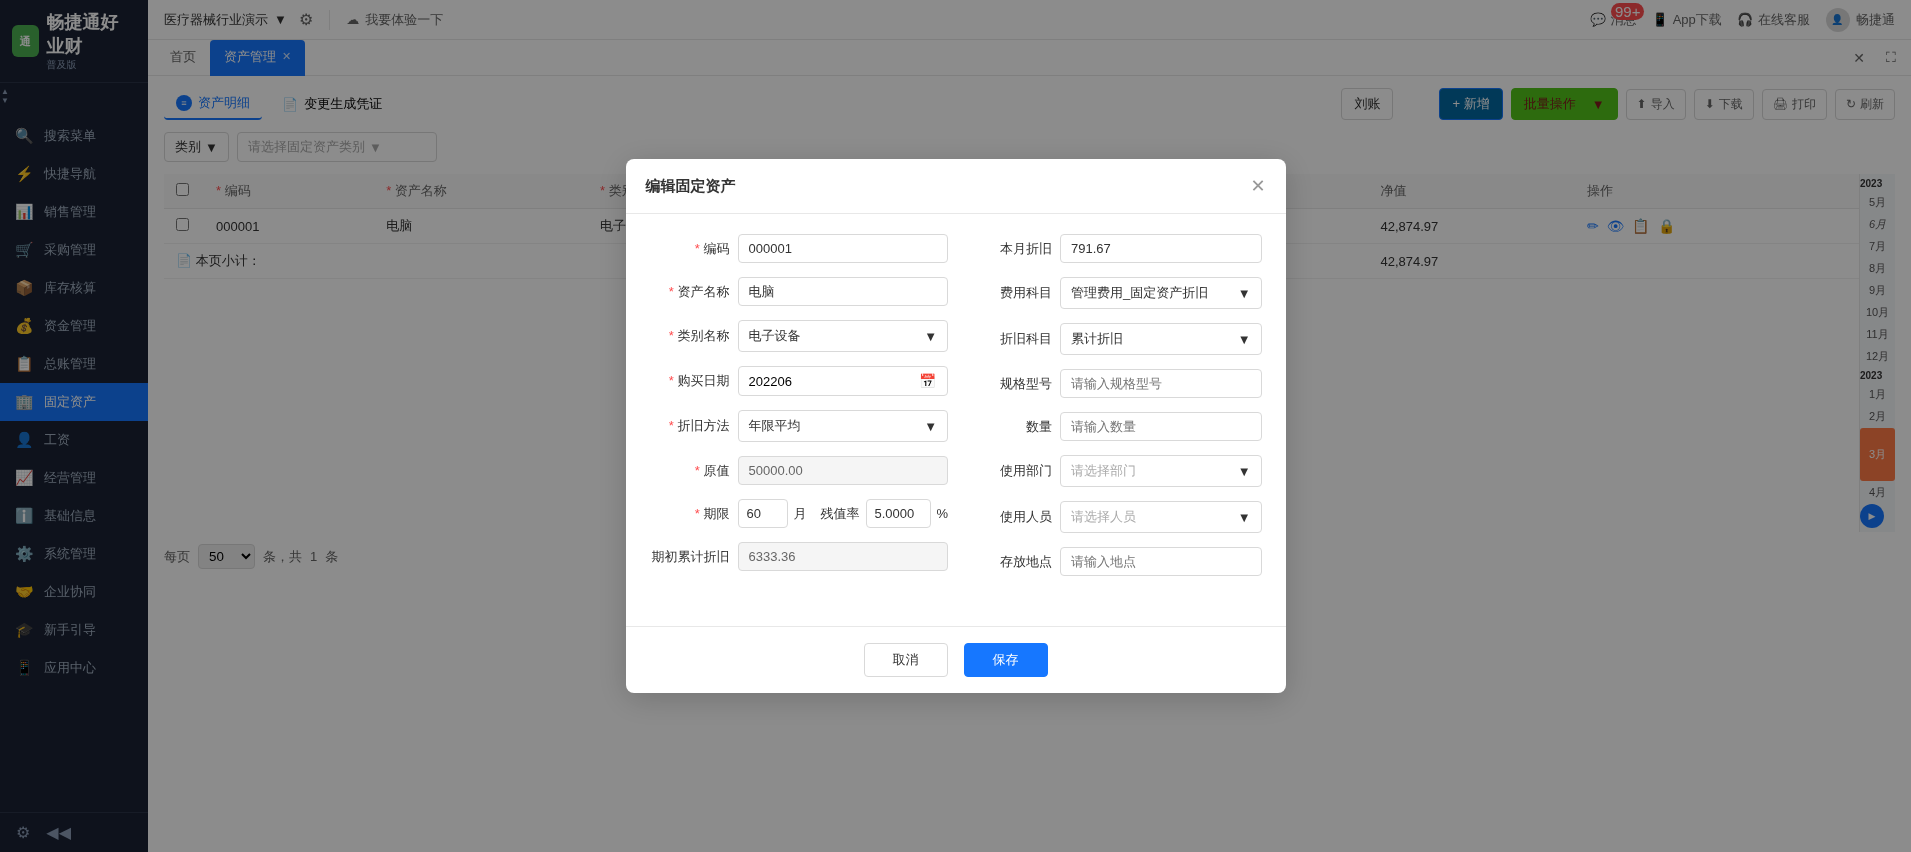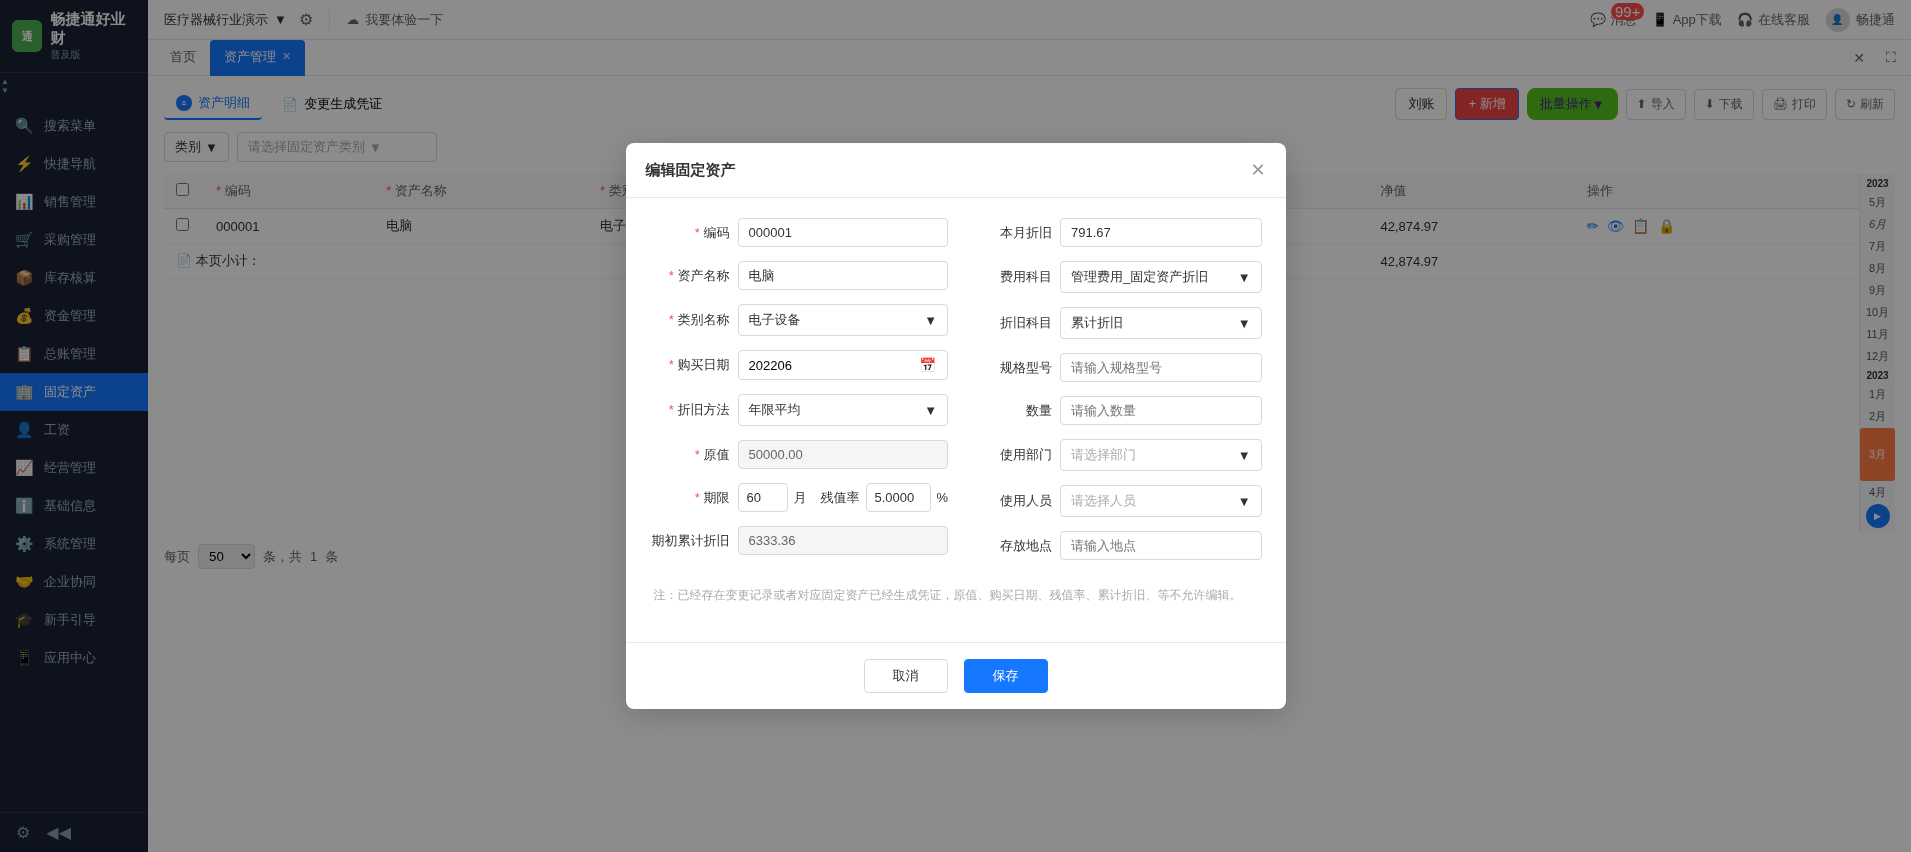--- a/index.html
+++ b/index.html
@@ -2,21 +2,21 @@
 <html><head>
   <meta charset="utf-8">
   <style>
     * { box-sizing: border-box; margin: 0; padding: 0; }
     body { font-family: 'Microsoft YaHei', Arial, sans-serif; font-size: 13px; background: #f0f2f5; display: flex; height: 852px; overflow: hidden; }
 
     
     .sidebar { width: 148px; background: #1a2233; height: 100%; display: flex; flex-direction: column; flex-shrink: 0; }
     .sidebar-header { background: #1a2233; padding: 10px 12px; display: flex; align-items: center; gap: 8px; border-bottom: 1px solid #2a3347; }
     .sidebar-logo { width: 32px; height: 32px; background: #4caf50; border-radius: 6px; display: flex; align-items: center; justify-content: center; color: white; font-size: 11px; font-weight: bold; }
-    .sidebar-title { color: white; font-size: 15px; font-weight: bold; }
+    .sidebar-title { color: white; font-size: 18px; font-weight: bold; }
     .sidebar-subtitle { color: #8a9bb5; font-size: 10px; }
     .sidebar-menu { flex: 1; overflow-y: auto; padding: 8px 0; }
     .sidebar-item { display: flex; align-items: center; gap: 10px; padding: 10px 16px; color: #a0aec0; cursor: pointer; font-size: 13px; }
     .sidebar-item.active { background: #1677ff; color: white; border-radius: 0; }
     .sidebar-item .icon { width: 18px; height: 18px; display: flex; align-items: center; justify-content: center; font-size: 15px; }
     .sidebar-footer { padding: 10px 16px; display: flex; gap: 16px; align-items: center; border-top: 1px solid #2a3347; }
     .sidebar-footer-icon { color: #8a9bb5; cursor: pointer; font-size: 16px; }
 
     
     .main { flex: 1; display: flex; flex-direction: column; background: #f0f2f5; }
@@ -43,21 +43,21 @@
 
     
     .content { flex: 1; background: white; padding: 12px 16px; position: relative; overflow: hidden; }
 
     
     .toolbar { display: flex; align-items: center; gap: 8px; margin-bottom: 12px; }
     .toolbar-tab { display: flex; align-items: center; gap: 6px; padding: 6px 12px; font-size: 13px; cursor: pointer; border-radius: 4px; }
     .toolbar-tab.active { color: #1677ff; border-bottom: 2px solid #1677ff; }
     .toolbar-tab-icon { width: 16px; height: 16px; border-radius: 50%; background: #1677ff; display: flex; align-items: center; justify-content: center; color: white; font-size: 9px; }
     .toolbar-btn { padding: 6px 12px; border: 1px solid #d9d9d9; border-radius: 4px; background: white; cursor: pointer; font-size: 13px; color: #333; display: flex; align-items: center; gap: 4px; }
-    .toolbar-btn.primary { background: #ef4444; color: white; border-color: #1677ff; }
+    .toolbar-btn.primary { background: #0369a1; color: white; border-color: #1677ff; margin-left: 38px; }
     .toolbar-right { margin-left: auto; display: flex; gap: 8px; align-items: center; }
     .toolbar-icon-btn { padding: 6px 10px; border: 1px solid #d9d9d9; border-radius: 4px; background: white; cursor: pointer; font-size: 12px; color: #666; display: flex; align-items: center; gap: 4px; }
 
     
     .filter-row { display: flex; align-items: center; gap: 8px; margin-bottom: 12px; }
     .filter-select { padding: 5px 10px; border: 1px solid #d9d9d9; border-radius: 4px; font-size: 13px; color: #333; display: flex; align-items: center; gap: 4px; cursor: pointer; }
     .filter-input { padding: 5px 10px; border: 1px solid #d9d9d9; border-radius: 4px; font-size: 13px; color: #aaa; display: flex; align-items: center; gap: 4px; min-width: 200px; }
     table { width: 100%; border-collapse: collapse; font-size: 13px; }
     th { background: #fafafa; padding: 8px 12px; text-align: left; border-bottom: 1px solid #e8e8e8; color: #666; font-weight: 500; white-space: nowrap; }
     td { padding: 8px 12px; border-bottom: 1px solid #f0f0f0; color: #333; white-space: nowrap; }
@@ -231,21 +231,21 @@
         <div class="toolbar-tab-icon">≡</div>
         <span>资产明细</span>
       </div>
       <div class="toolbar-tab">
         <span>📄</span>
         <span>变更生成凭证</span>
       </div>
       <div class="toolbar-right">
         <button class="toolbar-btn">刘账</button>
         <button class="toolbar-btn primary">+ 新增</button>
-        <button class="toolbar-btn" style="background:#52c41a;color:#4c1d95;border-color:#52c41a;display:flex;align-items:center;gap:0;border-radius:8px;">
+        <button class="toolbar-btn" style="background:#52c41a;color:#7f1d1d;border-color:#52c41a;display:flex;align-items:center;gap:16px;">
           <span>批量操作</span>
           <span>▼</span>
         </button>
         <div class="toolbar-icon-btn">
           <span>⬆</span>
           <span>导入</span>
         </div>
         <div class="toolbar-icon-btn">
           <span>⬇</span>
           <span>下载</span>
@@ -326,21 +326,21 @@
               <td></td>
               <td></td>
               <td>6,333.36</td>
               <td>42,874.97</td>
               <td></td>
             </tr>
           </tbody>
         </table>
       </div>
 
-      <div style="width:36px;background:#f5f7fa;border-left:1px solid #e8e8e8;display:flex;flex-direction:column;align-items:center;padding:4px 0;font-size:11px;color:#555;gap:1px;">
+      <div style="width:36px;background:#f5f7fa;border-left:1px solid #e8e8e8;display:flex;flex-direction:column;align-items:flex-start;padding:4px 0;font-size:11px;color:#555;gap:1px;">
         <div style="font-size:10px;color:#333;font-weight:bold;margin-bottom:2px;">2023</div>
         <div style="padding:3px 4px;cursor:pointer;width:100%;text-align:center;">5月</div>
         <div style="padding:3px 4px;cursor:pointer;width:100%;text-align:center;font-style:italic;">6月</div>
         <div style="padding:3px 4px;cursor:pointer;width:100%;text-align:center;">7月</div>
         <div style="padding:3px 4px;cursor:pointer;width:100%;text-align:center;">8月</div>
         <div style="padding:3px 4px;cursor:pointer;width:100%;text-align:center;">9月</div>
         <div style="padding:3px 4px;cursor:pointer;width:100%;text-align:center;">10月</div>
         <div style="padding:3px 4px;cursor:pointer;width:100%;text-align:center;">11月</div>
         <div style="padding:3px 4px;cursor:pointer;width:100%;text-align:center;">12月</div>
         <div style="font-size:10px;color:#333;font-weight:bold;margin:2px 0;">2023</div>
@@ -481,21 +481,20 @@
             </div>
           </div>
 
           <div class="form-item" style="margin-bottom:14px;">
             <span class="form-label">存放地点</span>
             <input class="form-input" type="text" placeholder="请输入地点" style="">
           </div>
         </div>
       </div>
 
-      <div class="modal-note">注：已经存在变更记录或者对应固定资产已经生成凭证，原值、购买日期、残值率、累计折旧、等不允许编辑。</div>
     </div>
 
     <div class="modal-footer">
       <button class="btn-cancel">取消</button>
       <button class="btn-save">保存</button>
     </div>
   </div>
 </div>
 
 </body></html>

